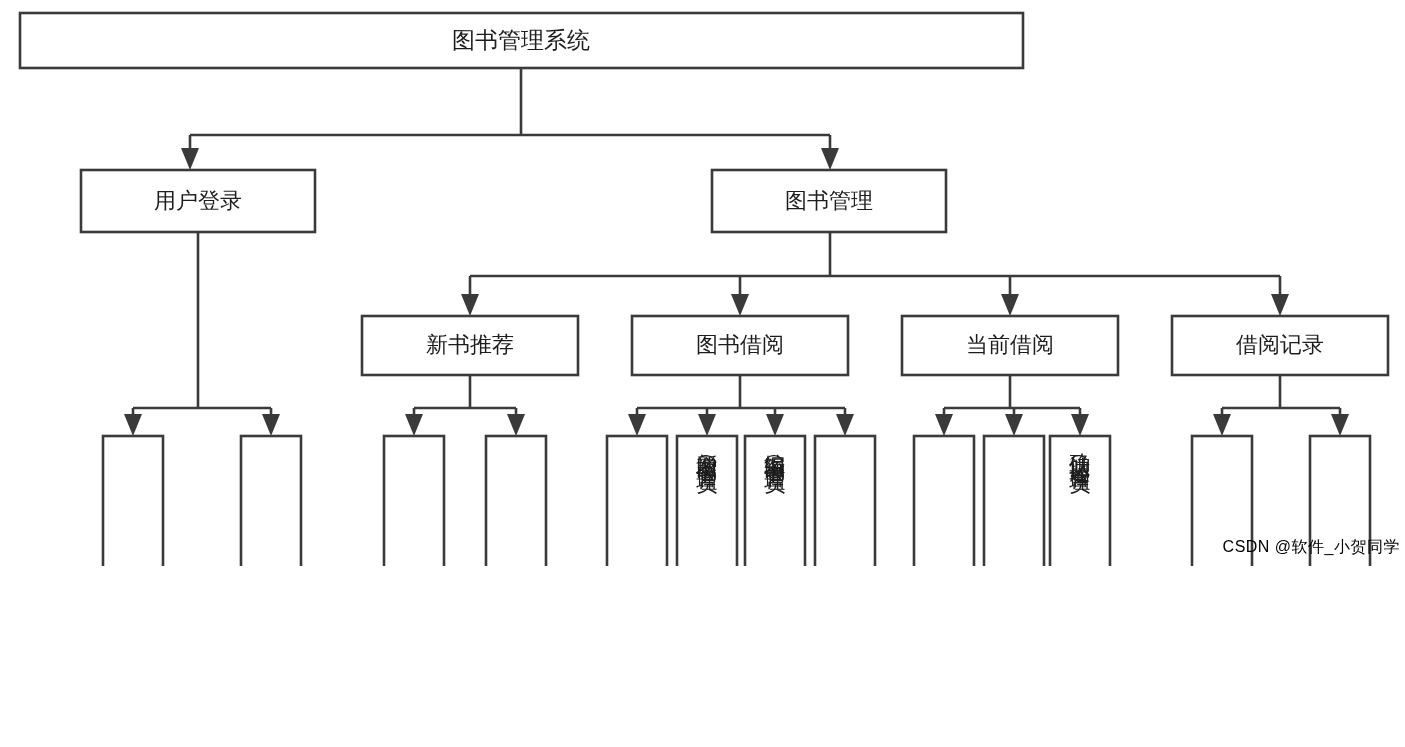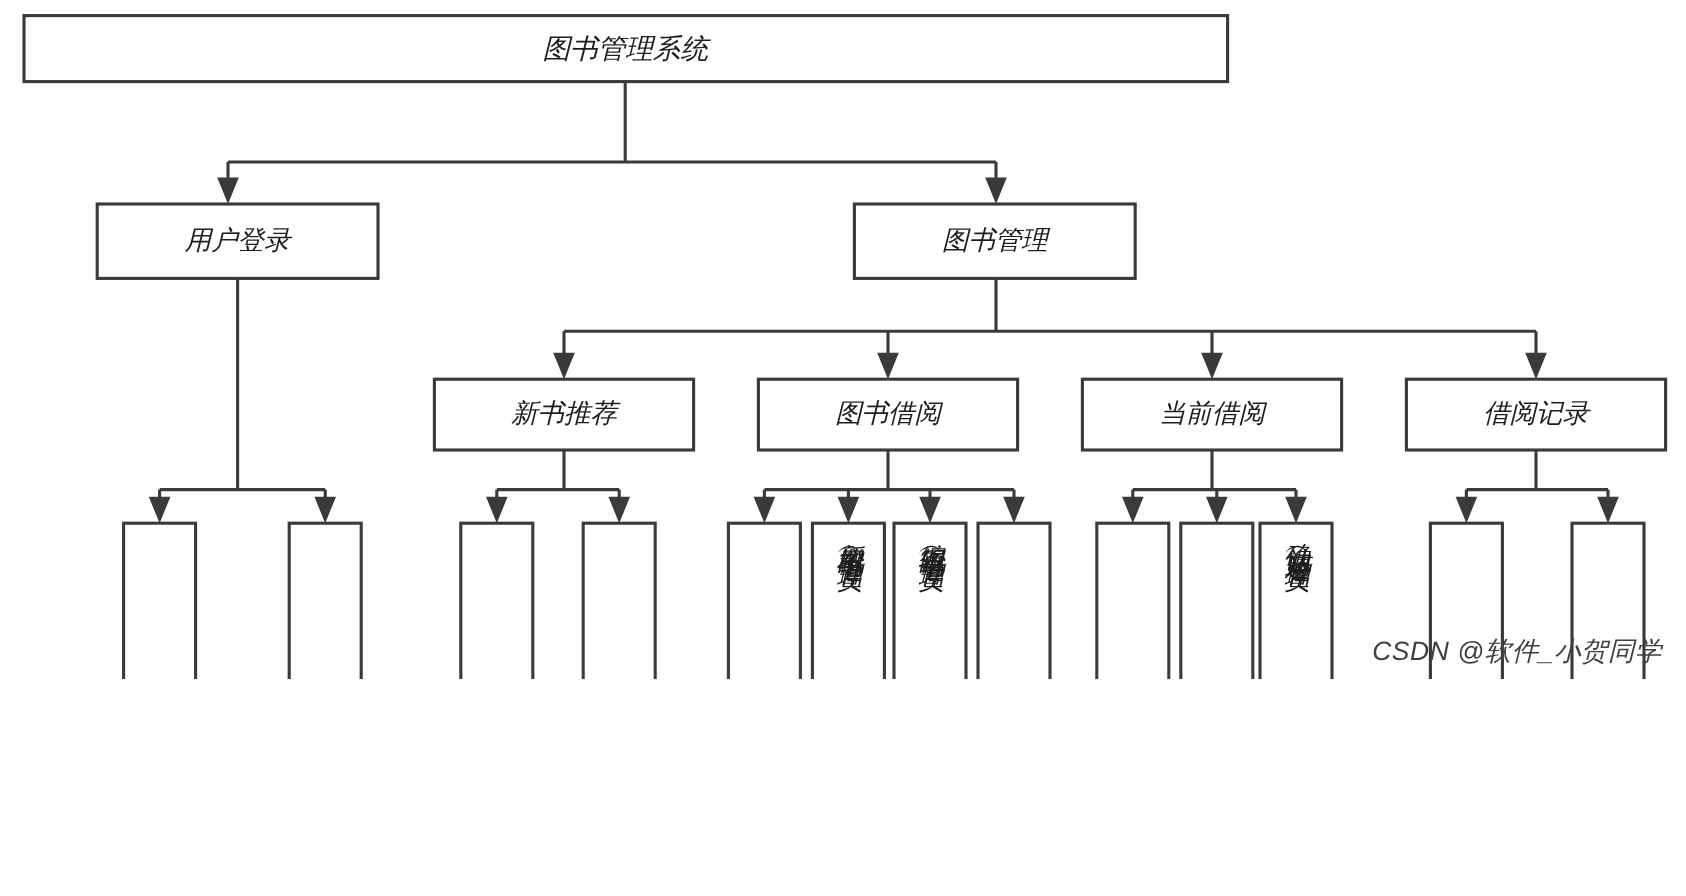--- a/index.html
+++ b/index.html
@@ -10,21 +10,20 @@
   }
   body {
     font-family: "Liberation Sans", "DejaVu Sans", sans-serif;
   }
   #diagram-root {
     position: relative;
     width: 1405px;
     height: 566px;
     background: #ffffff;
     overflow: hidden;
-    font-style: italic;
   }
   svg.diagram-svg {
     position: absolute;
     left: 0;
     top: 0;
     width: 1405px;
     height: 747px;
     display: block;
   }
   .node-box {
@@ -68,25 +67,25 @@
     text-orientation: upright;
     font-family: "Liberation Sans", "DejaVu Sans", sans-serif;
     font-size: 21px;
     line-height: 1.02;
     letter-spacing: 3px;
     color: #1d1d1d;
     white-space: nowrap;
   }
   .watermark {
     position: absolute;
-    right: 20px;
+    right: 5px;
     bottom: 8px;
     font-family: "Liberation Sans", "DejaVu Sans", sans-serif;
-    font-size: 22px;
-    color: #404040;
+    font-size: 16px;
+    color: #000000;
     letter-spacing: 0.5px;
     white-space: nowrap;
     pointer-events: none;
   }
 </style>
 </head>
 <body>
 
 <div id="diagram-root">
 

